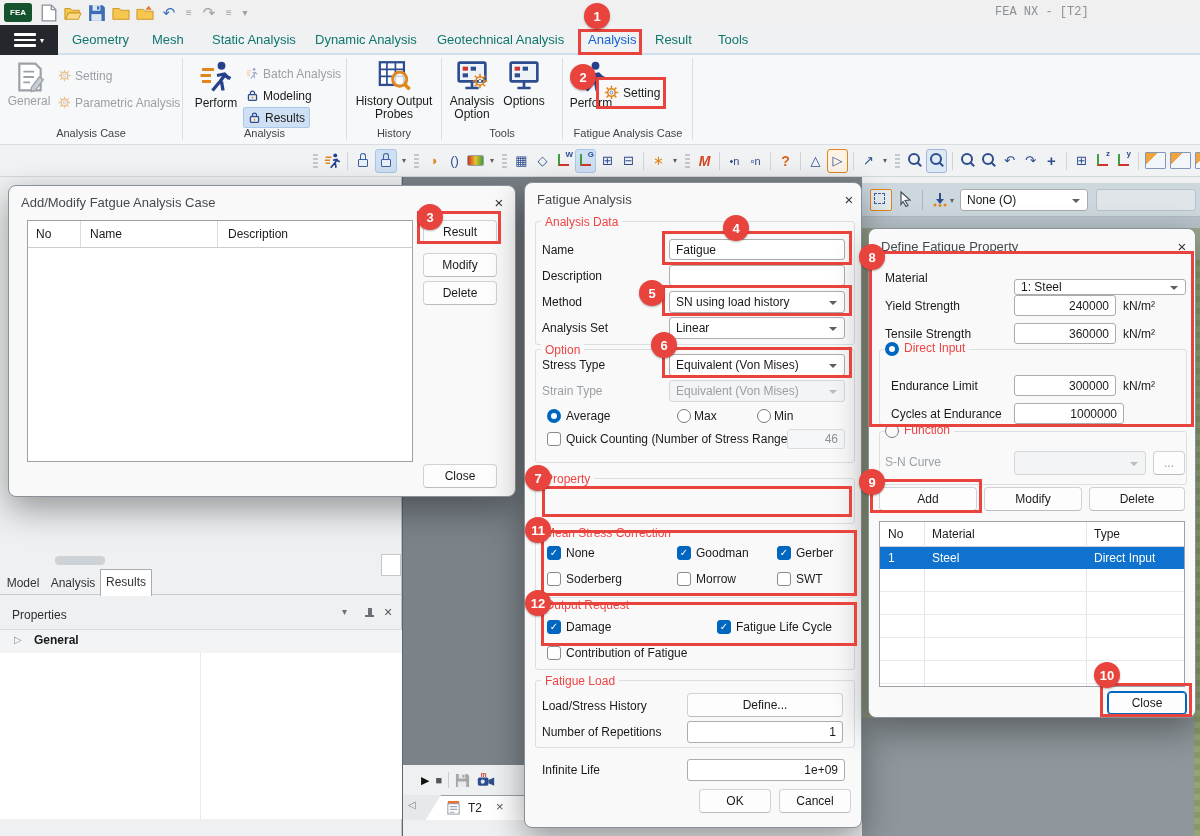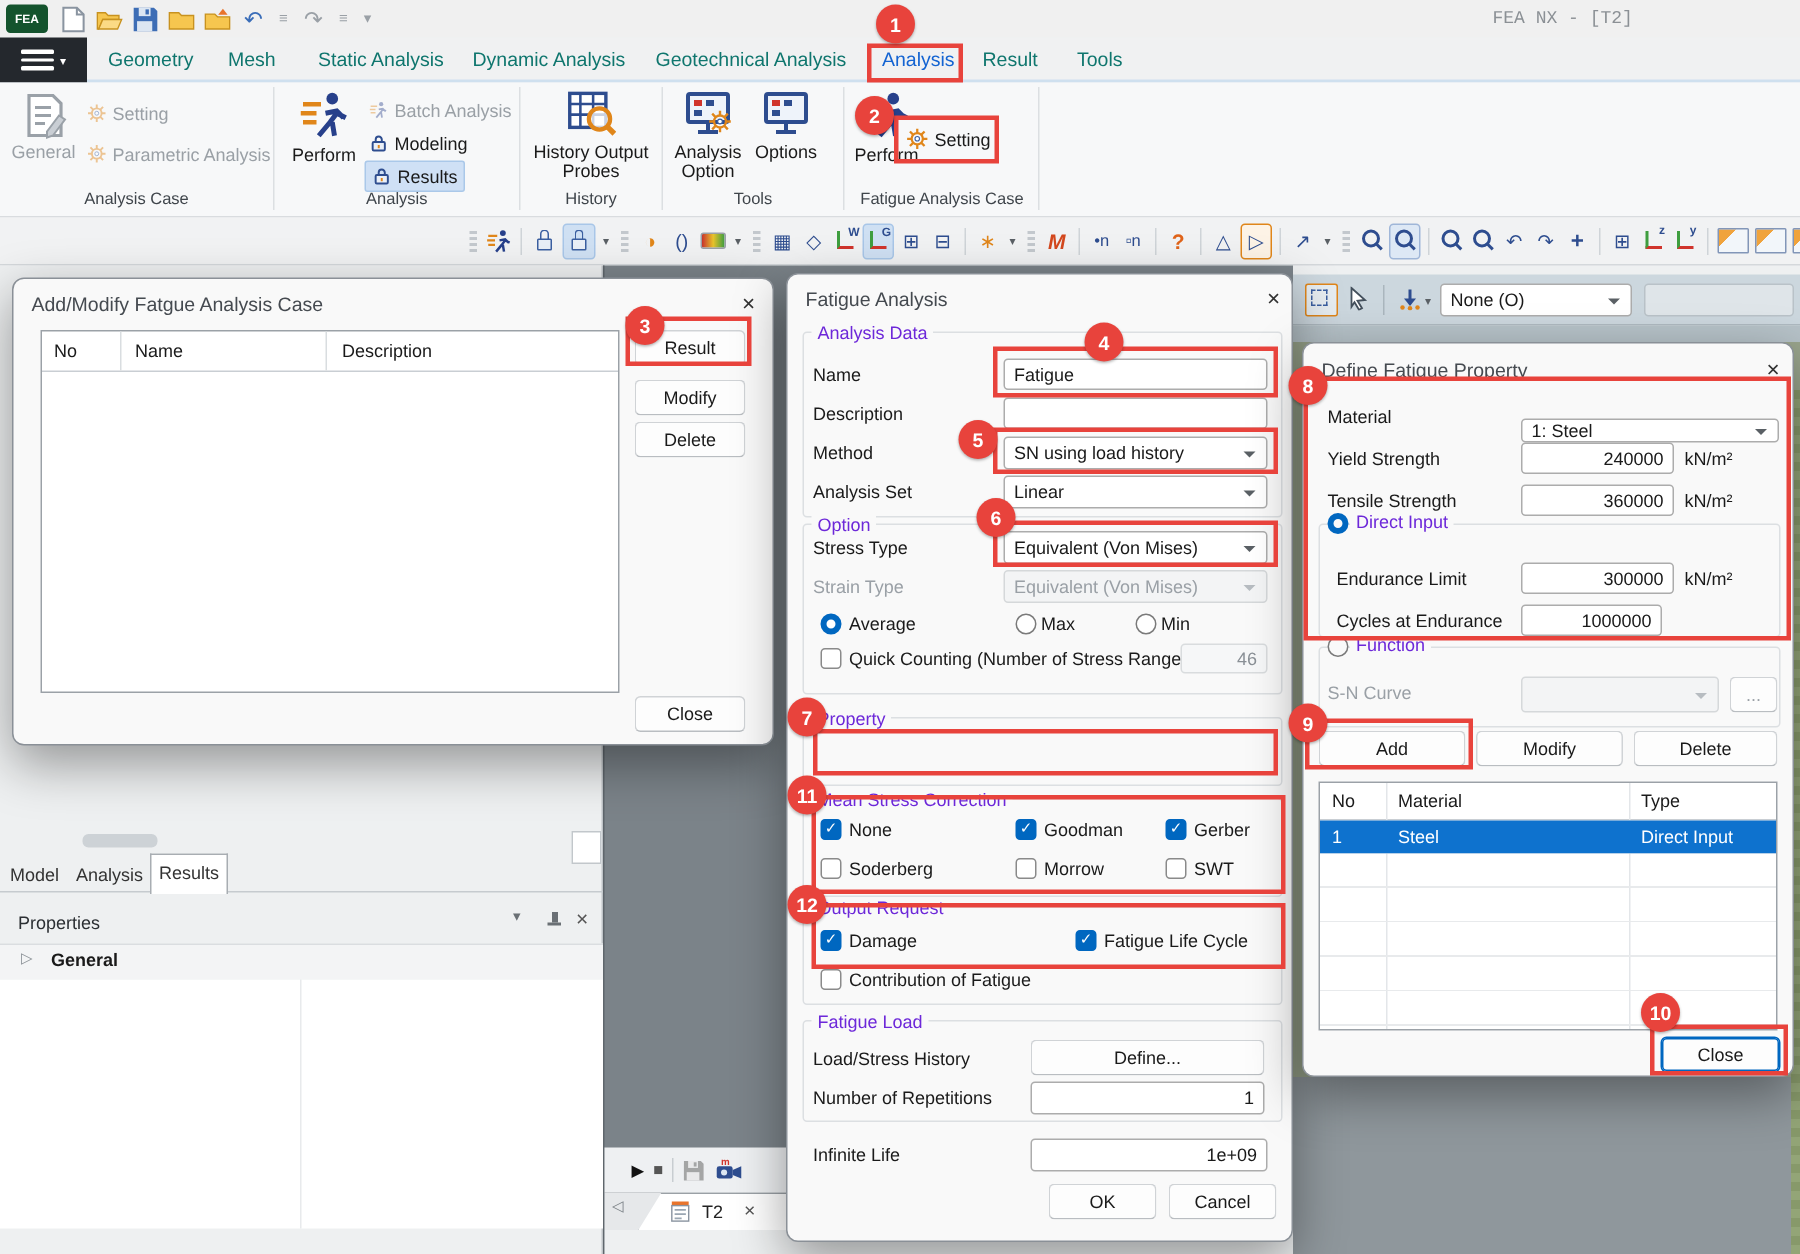--- a/index.html
+++ b/index.html
@@ -71,21 +71,21 @@
   .ptab{position:absolute;height:24px;line-height:24px;text-align:center;font-size:12px;color:#333;}
   .ptab.active{background:#fff;border:1px solid #a8adb2;border-bottom:none;height:26px;z-index:2;}
   .pinicon{position:absolute;width:10px;height:12px;}
   .pinicon::before{content:"";position:absolute;left:3.5px;top:1px;width:4px;height:7px;background:#6a7075;}
   .pinicon::after{content:"";position:absolute;left:1px;top:8px;width:9px;height:1.5px;background:#6a7075;}
   
   .dlg{position:absolute;background:#f9f9f9;border:1px solid #8a9097;border-radius:8px;box-shadow:0 12px 34px rgba(0,0,0,.38);box-sizing:border-box;}
   .dlgtitle{position:absolute;font-size:13px;color:#454a50;}
   .dlgx{position:absolute;font-size:15px;color:#333;width:20px;height:20px;display:flex;align-items:center;justify-content:center;}
   .grp{position:absolute;border:1px solid #dcdfe2;border-radius:3px;}
-  .grplbl{position:absolute;background:#f9f9f9;padding:0 4px;font-size:12px;color:#6d28d9;white-space:nowrap;z-index:2;}
+  .grplbl{position:absolute;background:#f9f9f9;padding:0 4px;font-size:12px;color:#ef4444;white-space:nowrap;z-index:2;}
   .fld{position:absolute;background:#fff;border:1px solid #acacac;border-radius:3px;font-size:12px;display:flex;align-items:center;padding:0 6px;box-sizing:border-box;}
   .fld.num{justify-content:flex-end;}
   .fld.disfld{background:#f6f7f8;border-color:#d9dcde;color:#8a9096;}
   .btn{position:absolute;background:#fdfdfd;border:1px solid #d0d3d6;border-bottom-color:#b9bdc1;border-radius:4px;font-size:12px;color:#1a1a1a;display:flex;align-items:center;justify-content:center;box-sizing:border-box;}
   .btn.focus{border-color:#0067c0;box-shadow:inset 0 0 0 1px #0067c0;}
   .cb{position:absolute;width:14px;height:14px;border:1px solid #8a8a8a;border-radius:3px;background:#fff;box-sizing:border-box;}
   .cb.checked{background:#0067c0;border-color:#0067c0;}
   .cb.checked::after{content:"✓";color:#fff;font-size:10px;line-height:12px;display:block;text-align:center;}
   .rb{position:absolute;width:14px;height:14px;border:1px solid #7a7a7a;border-radius:50%;background:#fff;box-sizing:border-box;}
   .rb.checked{border:4.5px solid #0067c0;}
@@ -572,21 +572,21 @@
 
     <div class="grp" style="left:10px;top:120px;width:306px;height:74px"></div>
     <span class="rb checked" style="left:16px;top:113px;background:#f9f9f9"></span>
     <span class="grplbl" style="left:31px;top:112px">Direct Input</span>
     <span class="lbl" style="left:22px;top:150px">Endurance Limit</span>
     <div class="fld num" style="left:145px;top:146px;width:102px;height:21px">
         <span>300000</span>
       </div>
     <span class="lbl" style="left:254px;top:150px">kN/m²</span>
     <span class="lbl" style="left:22px;top:178px">Cycles at Endurance</span>
-    <div class="fld num" style="left:145px;top:174px;width:94px;height:21px">
+    <div class="fld num" style="left:145px;top:174px;width:110px;height:21px">
         <span>1000000</span>
       </div>
 
     <div class="grp" style="left:10px;top:202px;width:306px;height:52px"></div>
     <span class="rb" style="left:16px;top:195px;background:#f9f9f9"></span>
     <span class="grplbl" style="left:31px;top:194px">Function</span>
     <span class="lbl dis" style="left:16px;top:226px">S-N Curve</span>
     <div class="cmb discmb" style="left:145px;top:222px;width:132px;height:24px"></div>
     <div class="btn" style="left:284px;top:222px;width:32px;height:24px;color:#9aa0a6">...</div>
 

